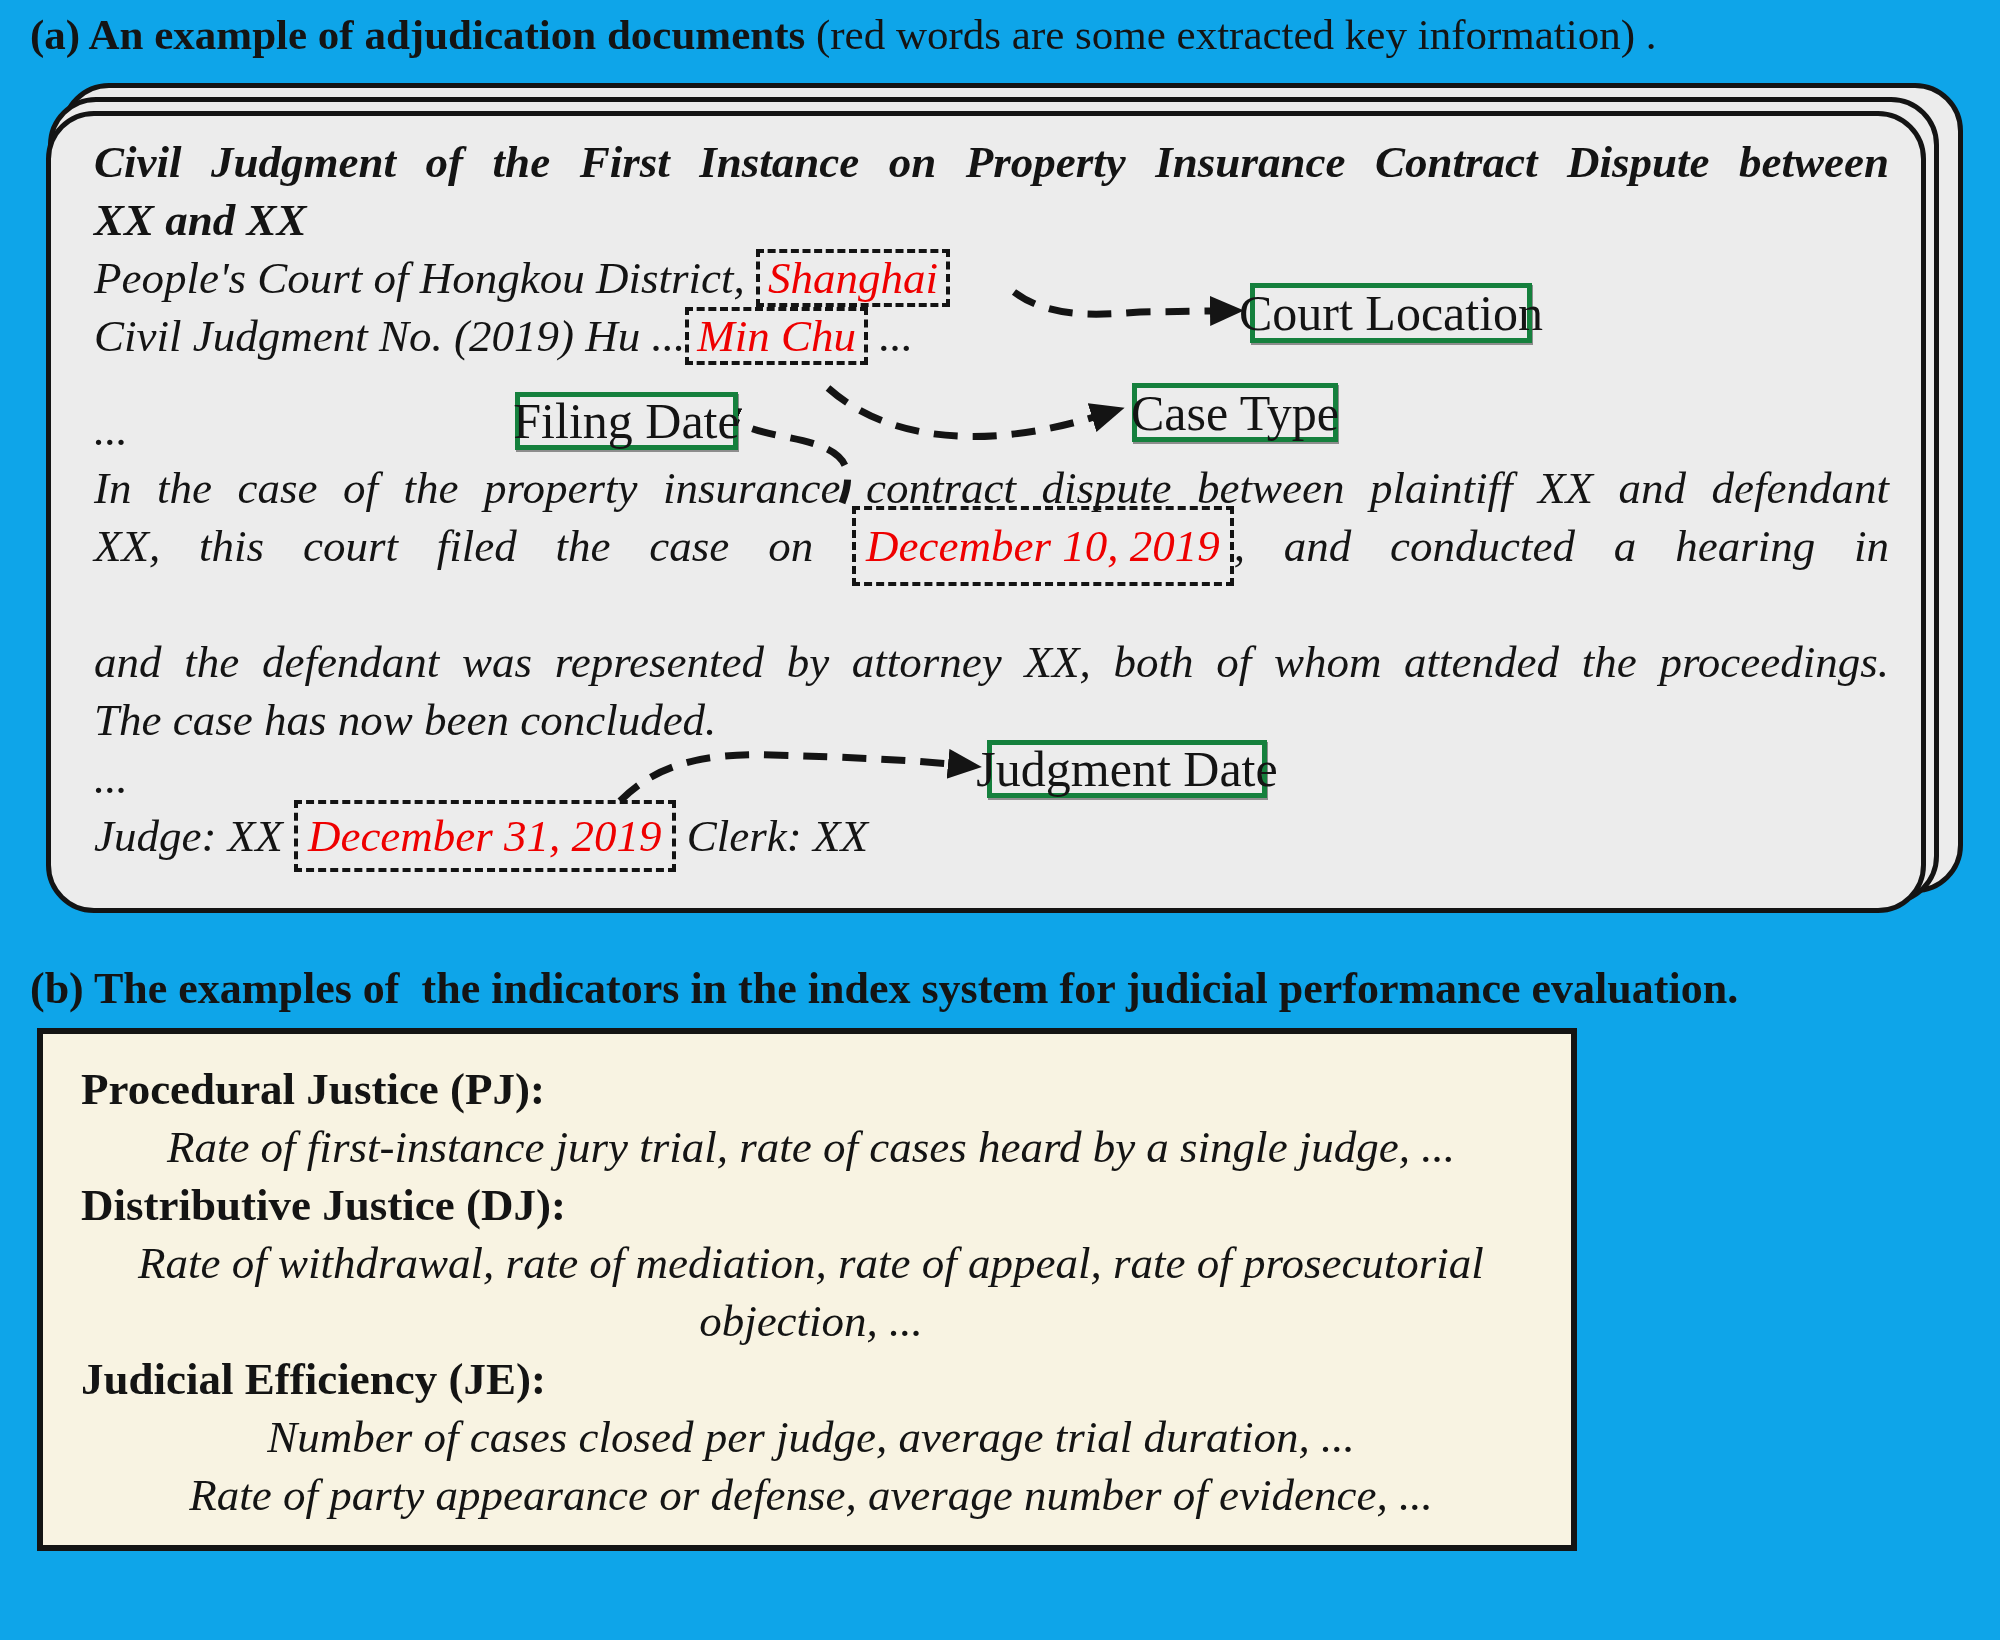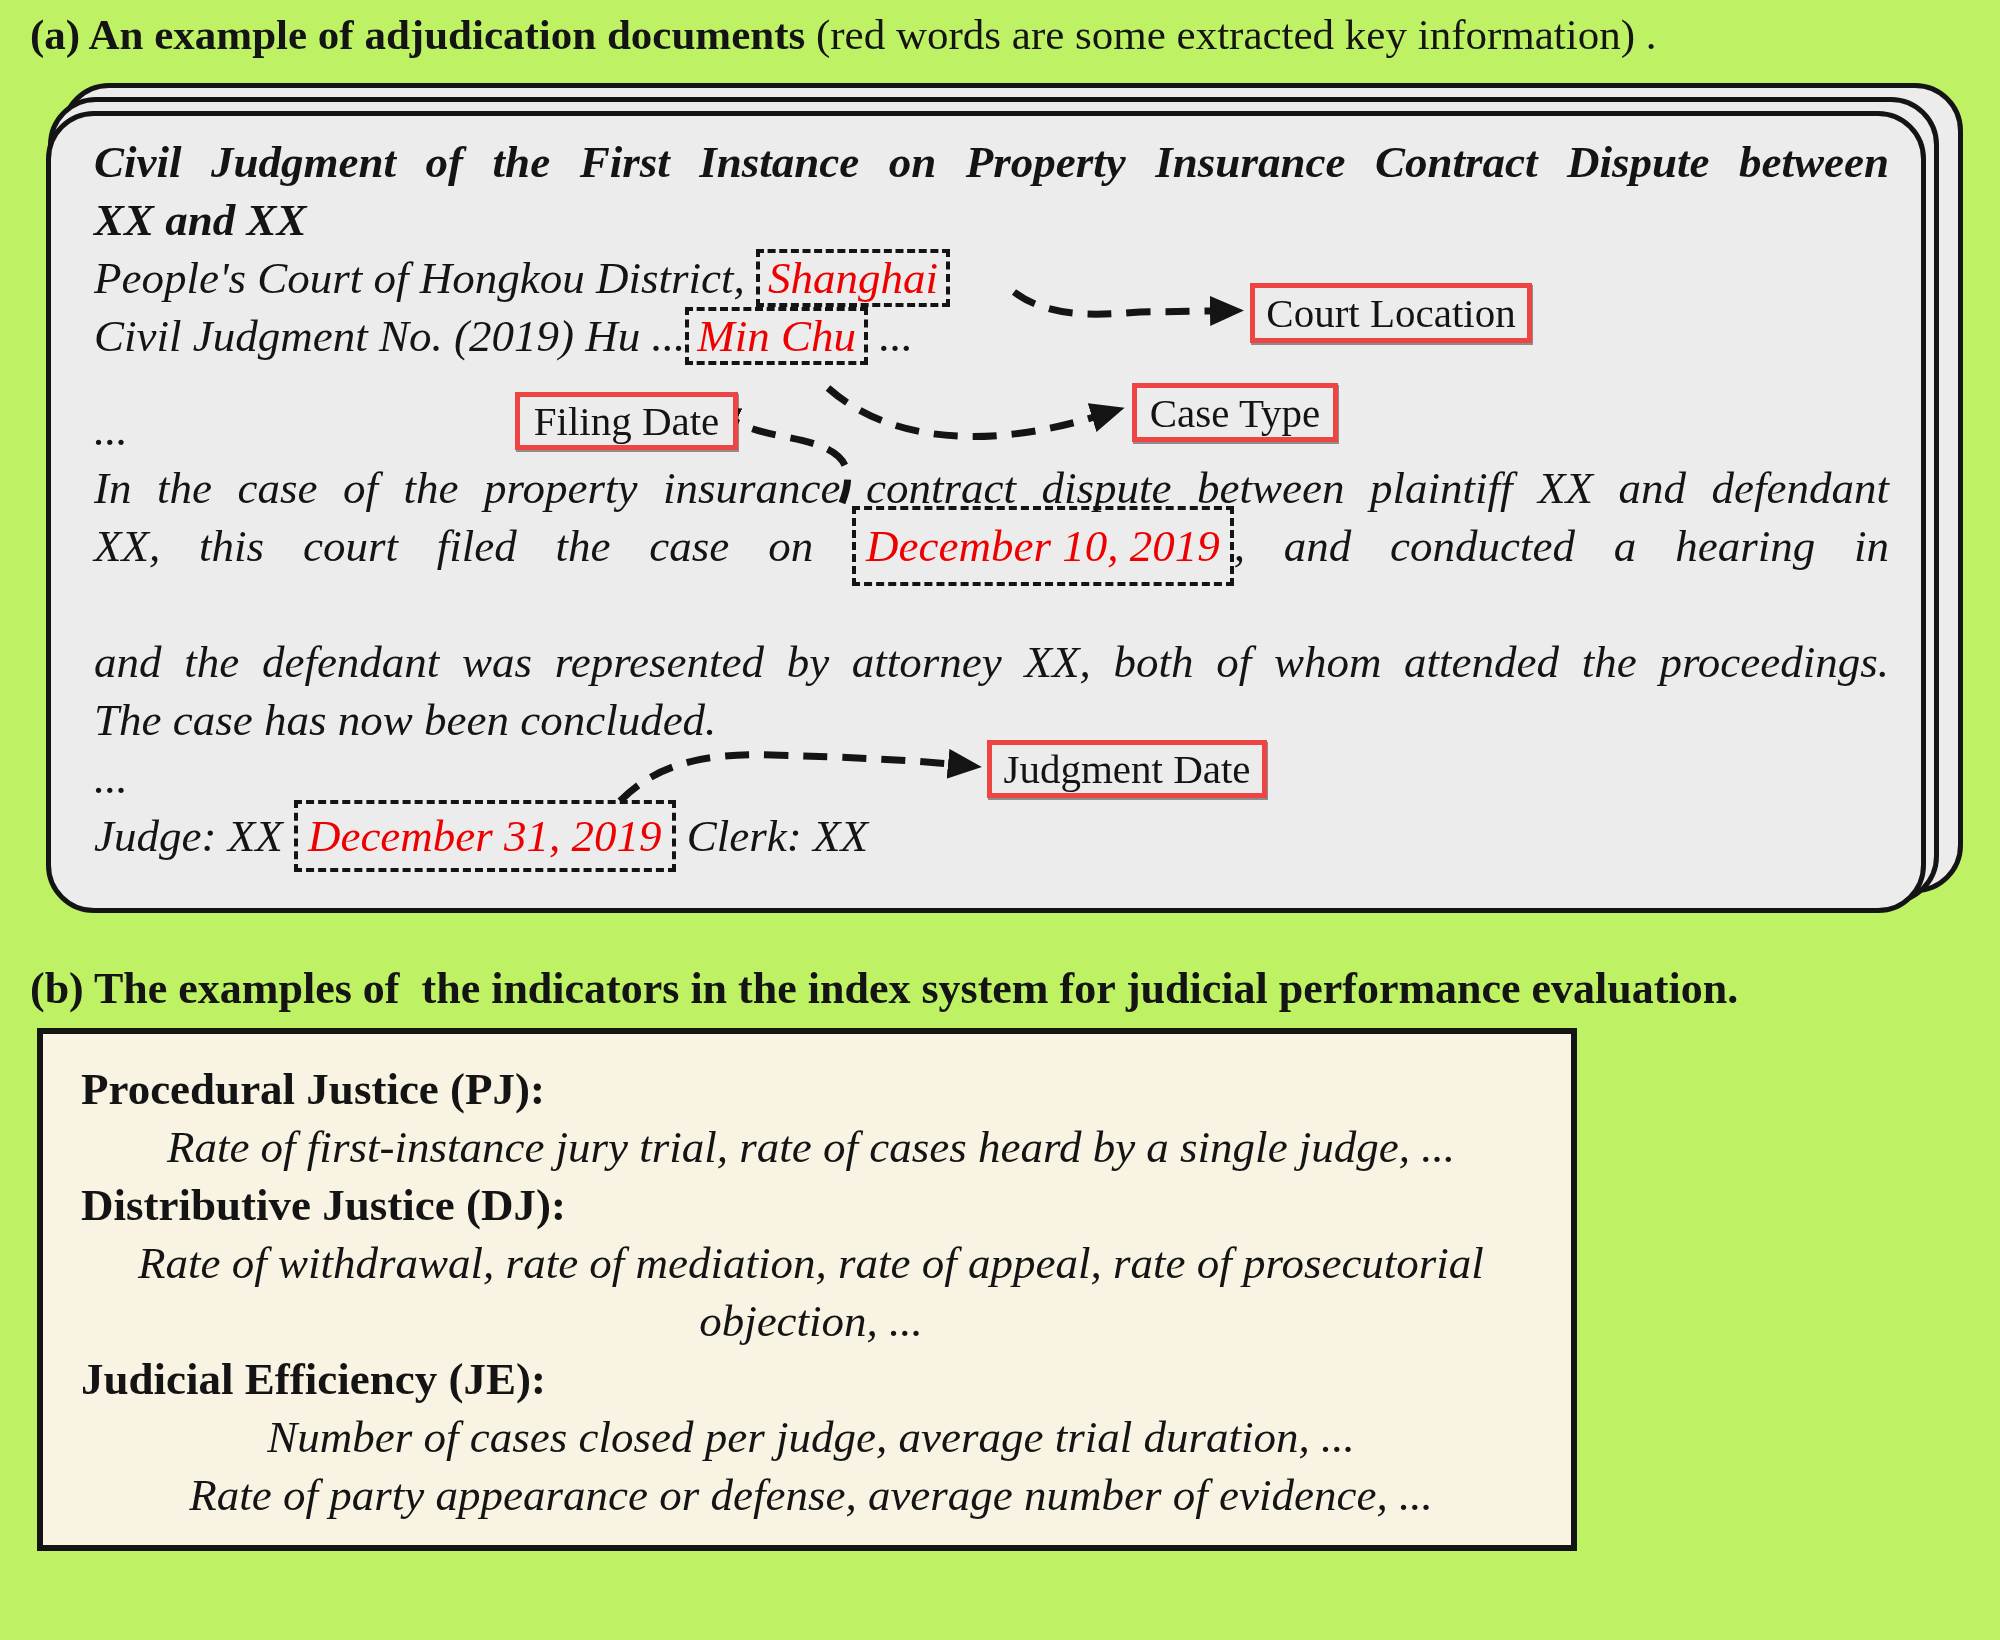--- a/index.html
+++ b/index.html
@@ -1,16 +1,16 @@
 <!DOCTYPE html>
 <html><head>
 <meta charset="utf-8">
 <style>
   html,body{margin:0;padding:0;background:#ffffff;}
-  #page{position:relative;width:2000px;height:1640px;background:#bef264;
+  #page{position:relative;width:2000px;height:1640px;background:#0ea5e9;
         font-family:"Liberation Serif","DejaVu Serif",serif;color:#141414;overflow:hidden;}
 
   
   .cap{position:absolute;left:30px;top:10px;font-size:43px;line-height:50px;white-space:pre-wrap;}
   .cap b{font-weight:bold;}
 
   
   .page-layer{position:absolute;background:#ececec;border:5px solid #141414;border-radius:48px;}
   #layer-back{left:61px;top:83px;width:1892px;height:800px;}
   #layer-mid{left:48px;top:97px;width:1881px;height:797px;}
@@ -23,21 +23,21 @@
   .doc-line.bold{font-weight:bold;}
 
   
   .key{color:#ee0000;font-style:italic;display:inline-block;border:4px dashed #141414;
        line-height:48px;}
   .key.sm{padding:1px 8px;margin:-6px 0;}
   .key.lg{padding:12px 10px;margin:-17px 0;}
   .key.md{padding:8px 10px;margin:-13px 0;}
 
   
-  .lbl{position:absolute;border:5px solid #ef4444;background:#ececec;font-size:41px;
+  .lbl{position:absolute;border:5px solid #15803d;background:#ececec;font-size:50px;
        font-style:normal;display:flex;align-items:center;justify-content:center;
        white-space:nowrap;z-index:6;box-shadow:1px 2px 0 rgba(0,0,0,.4);}
   #lbl-court{left:1250px;top:283px;width:272px;height:50px;}
   #lbl-casetype{left:1132px;top:383px;width:196px;height:49px;}
   #lbl-filing{left:467px;top:392px;width:213px;height:48px;margin-left:48px;}
   #lbl-judgment{left:987px;top:740px;width:270px;height:48px;}
 
   
   #arrows{position:absolute;left:0;top:0;width:2000px;height:1640px;z-index:5;pointer-events:none;}
 

